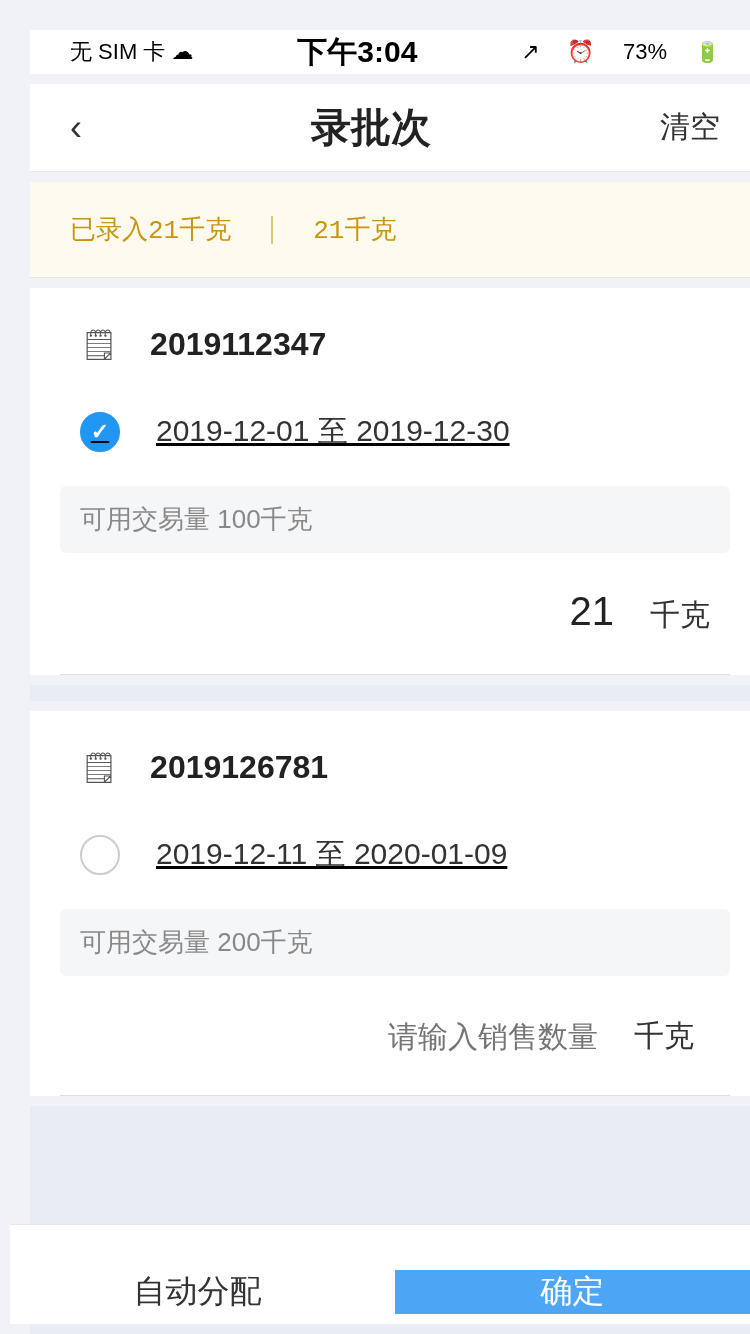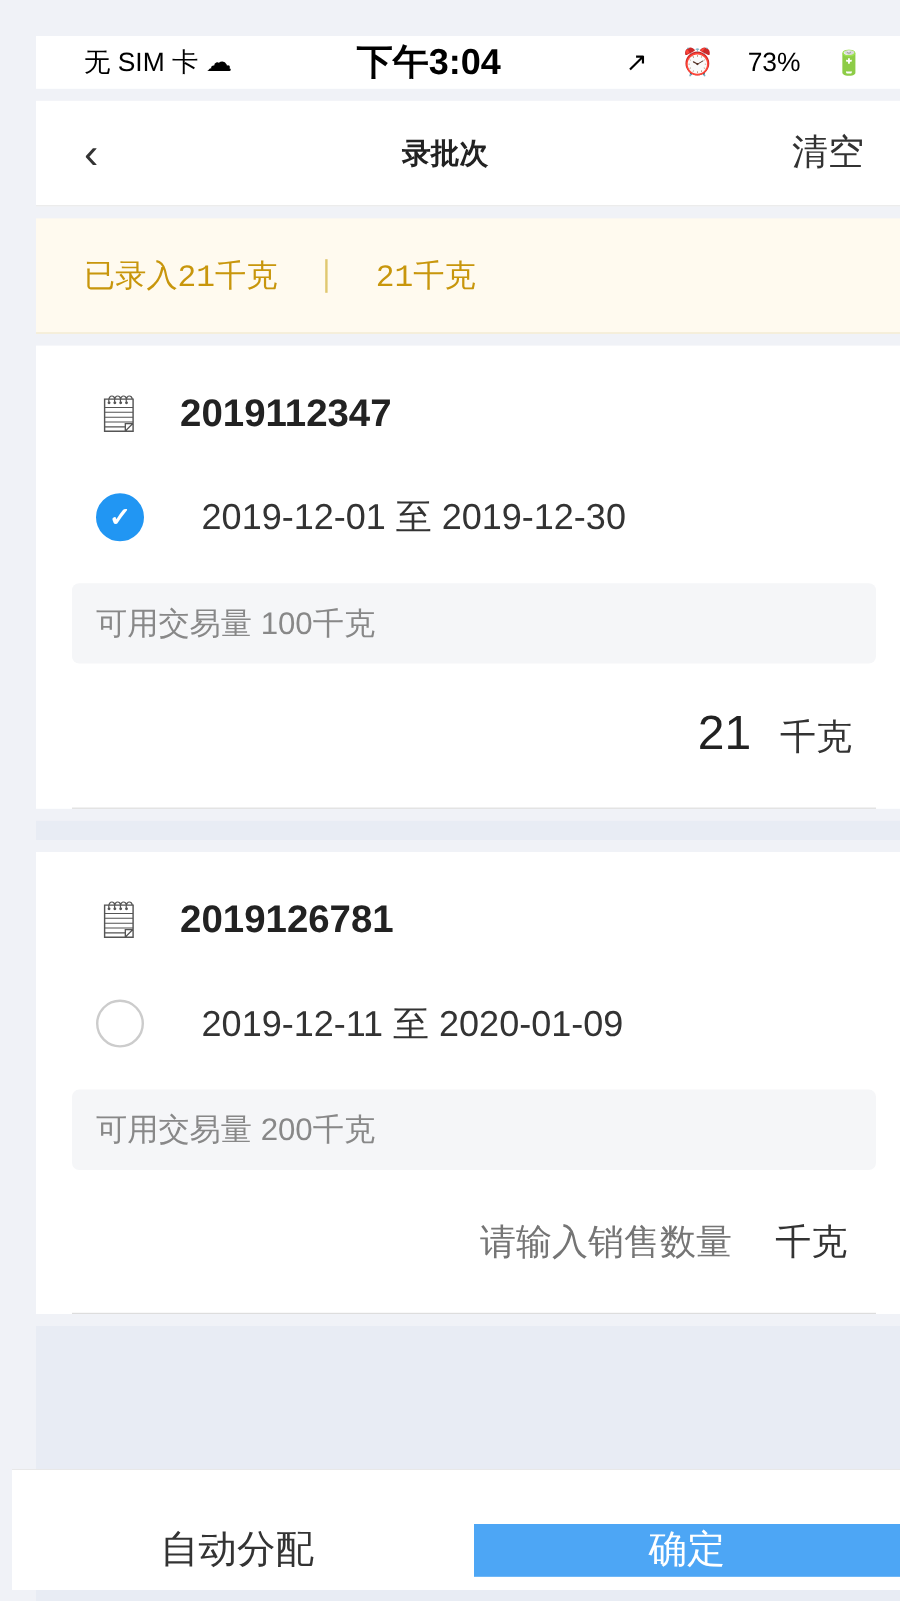--- a/index.html
+++ b/index.html
@@ -49,21 +49,21 @@
       padding: 0 30px;
       height: 88px;
       border-bottom: 1px solid #e8e8e8;
     }
     .nav-back {
       font-size: 36px;
       color: #333;
       cursor: pointer;
     }
     .nav-title {
-      font-size: 24px;
+      font-size: 40px;
       font-weight: 600;
       color: #222;
     }
     .nav-action {
       font-size: 30px;
       color: #333;
     }
 
     
     .info-banner {
@@ -102,23 +102,24 @@
       color: #555;
     }
     .batch-id-text {
       font-size: 32px;
       font-weight: 600;
       color: #222;
     }
 
     .batch-date-row {
       display: flex;
-      align-items: flex-start;
+      align-items: center;
       padding: 8px 30px 14px 30px;
-      gap: 28px;
+      gap: 16px;
+      text-decoration: underline;
     }
     .radio-circle {
       width: 40px;
       height: 40px;
       border-radius: 50%;
       border: 2px solid #ccc;
       background: #fff;
       flex-shrink: 0;
     }
     .radio-circle.checked {
@@ -147,21 +148,21 @@
       font-size: 26px;
       color: #888;
     }
 
     
     .quantity-row {
       display: flex;
       justify-content: flex-end;
       align-items: baseline;
       padding: 10px 30px 18px 30px;
-      gap: 4px;
+      gap: 16px;
       background: #fff;
     }
     .quantity-value {
       font-size: 40px;
       font-weight: 400;
       color: #222;
     }
     .quantity-unit {
       font-size: 30px;
       color: #333;
@@ -176,21 +177,21 @@
     .section-sep {
       height: 16px;
       background: #e8ecf4;
     }
 
     
     .input-row {
       display: flex;
       justify-content: flex-end;
       align-items: center;
-      padding: 14px 34px 18px 30px;
+      padding: 14px 46px 18px 30px;
       gap: 16px;
       background: #fff;
     }
     .input-field {
       border: none;
       outline: none;
       font-size: 30px;
       color: #bbb;
       text-align: right;
       background: transparent;

